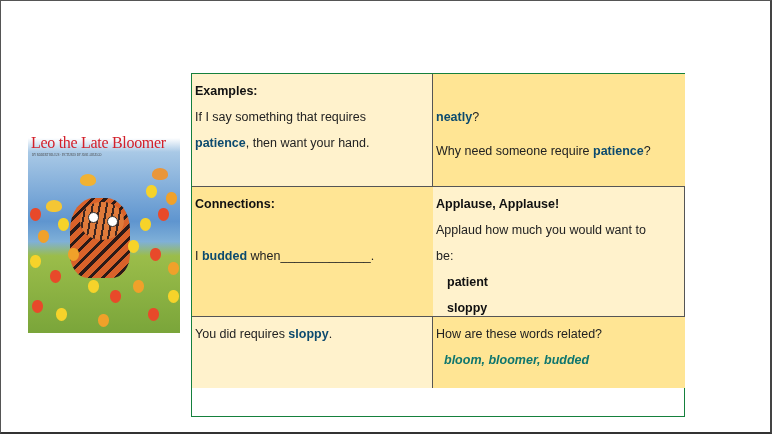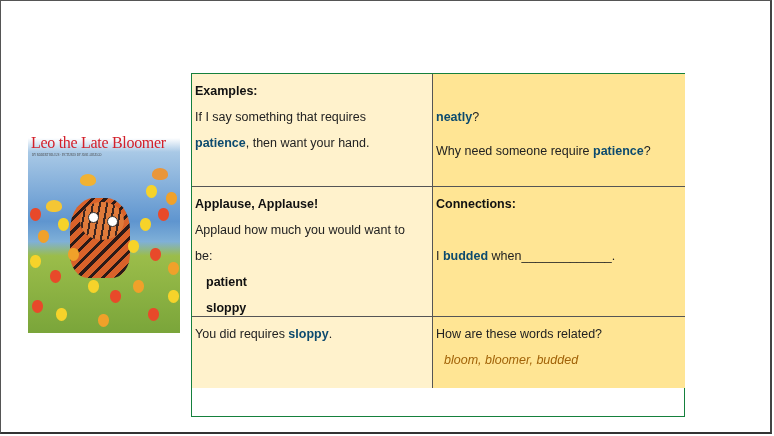--- a/index.html
+++ b/index.html
@@ -20,21 +20,21 @@
            display:grid; grid-template-columns:241px 252px; grid-template-rows:113px 130px 71px; }
   .cell { border-right:1px solid #555; border-bottom:1px solid #555; padding:4px 3px 0 3px; box-sizing:border-box; font-size:12.5px; color:#222; line-height:26px; overflow:hidden; }
   .cell.left { background:#fff2cc; }
   .cell.right { background:#ffe594; border-right:none; }
   .cell.last { border-bottom:none; }
   .h { font-weight:bold; color:#111; display:block; }
   b { color:#0c4a6e;margin-top:42px; }
   .indent { padding-left:11px; font-weight:bold; color:#111; display:block; }
   .gap { display:block; height:8px; }
   .gap2 { display:block; height:26px; }
-  .ital { font-style:italic; font-weight:normal; padding-left:8px; display:block; color:#a16207; }
+  .ital { font-style:italic; font-weight:bold; padding-left:8px; display:block; color:#0f766e; }
 </style>
 </head>
 <body>
 
 <div class="slide">
 
   <div class="cover">
     <div class="cover-title">Leo the Late Bloomer</div>
     <div class="cover-sub">BY ROBERT KRAUS · PICTURES BY JOSE ARUEGO</div>
     <div class="butterfly" style="left:52px;top:44px;"></div>
@@ -72,31 +72,31 @@
       <span class="h">Examples:</span>
       <span>If I say something that requires</span><br>
       <b>patience</b><span>, then want your hand.</span>
     </div>
     <div class="cell right">
       <br>
       <b>neatly</b><span>?</span>
       <span class="gap"></span>
       <span>Why need someone require </span><b>patience</b><span>?</span>
     </div>
+    <div class="cell right">
+      <span class="h">Connections:</span>
+      <span class="gap2"></span>
+      <span>I </span><b>budded</b><span> when_____________.</span>
+    </div>
     <div class="cell left">
       <span class="h">Applause, Applause!</span>
       <span>Applaud how much you would want to</span><br>
       <span>be:</span>
       <span class="indent">patient</span>
       <span class="indent">sloppy</span>
-    </div>
-    <div class="cell right">
-      <span class="h">Connections:</span>
-      <span class="gap2"></span>
-      <span>I </span><b>budded</b><span> when_____________.</span>
     </div>
     <div class="cell left last">
       <span>You did requires </span><b>sloppy</b><span>.</span>
     </div>
     <div class="cell right last">
       <span>How are these words related?</span>
       <span class="ital">bloom, bloomer, budded</span>
     </div>
   </div>
 

